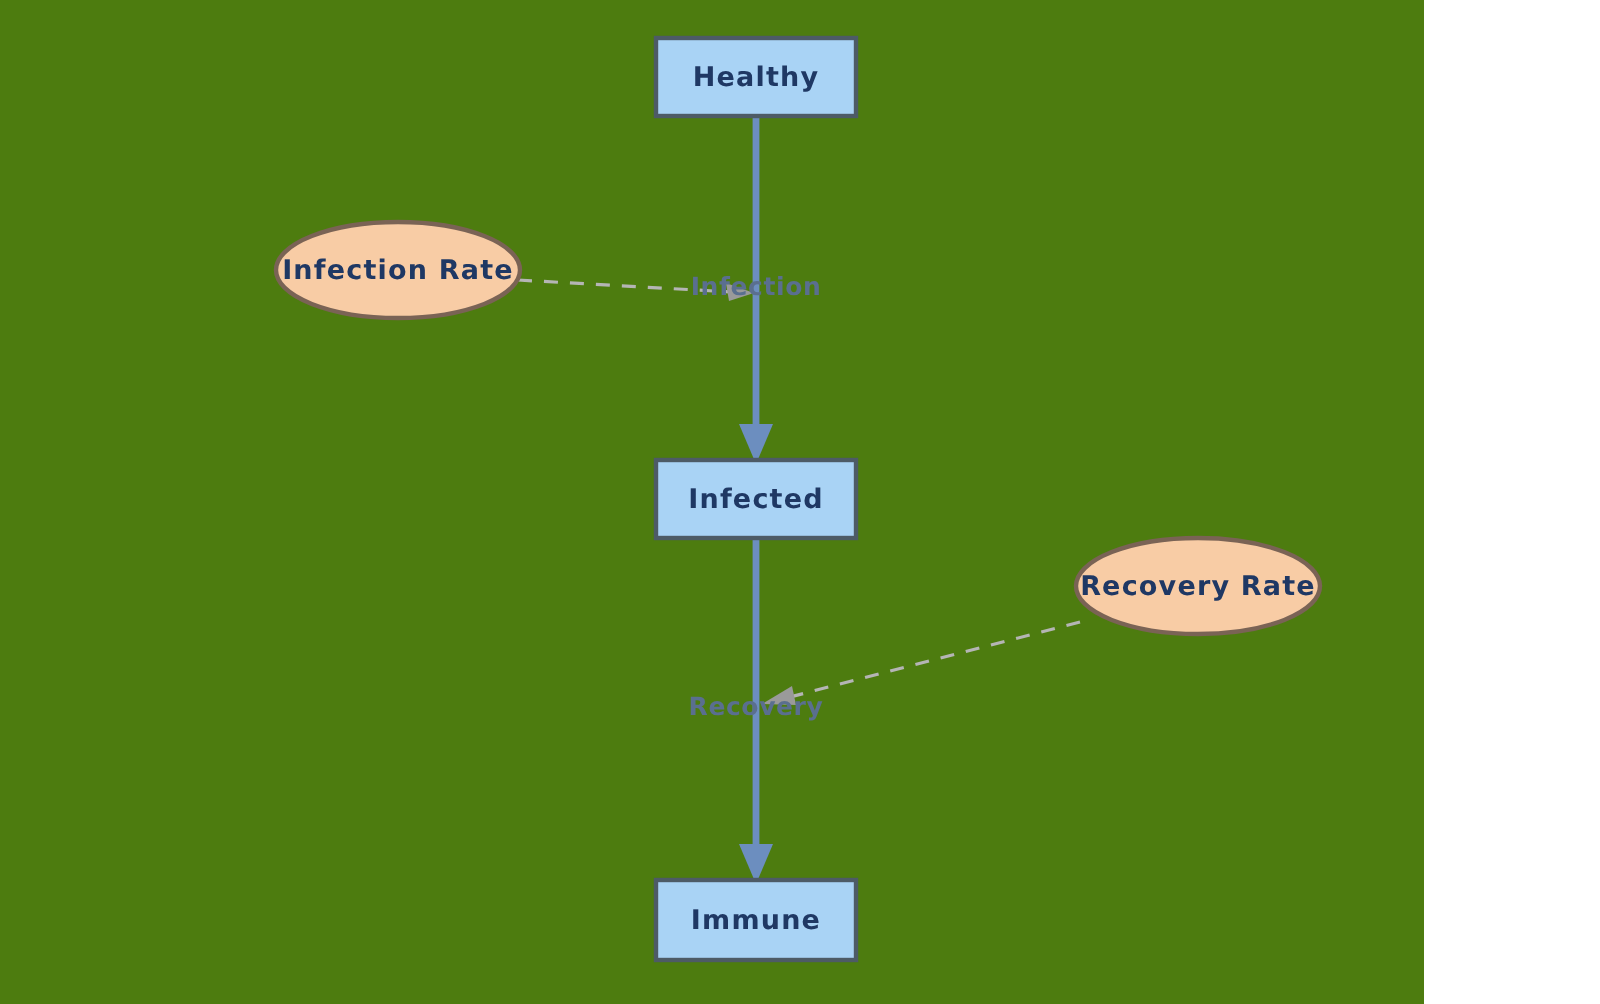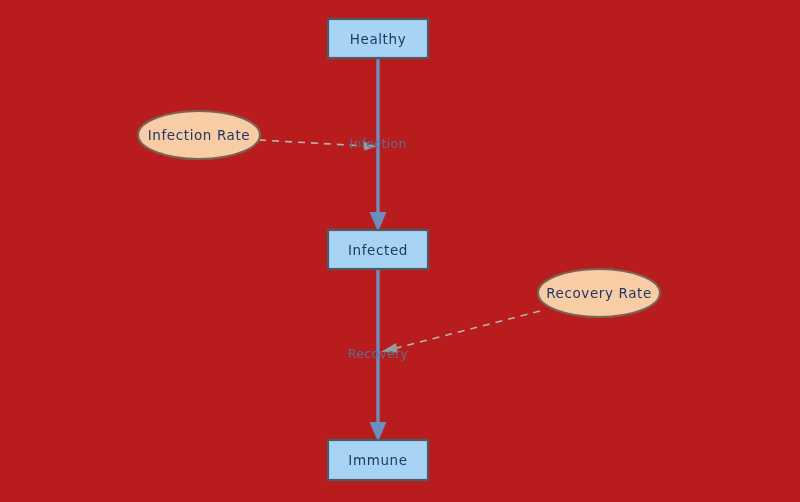--- a/index.html
+++ b/index.html
@@ -5,24 +5,25 @@
   html, body {
     margin: 0;
     padding: 0;
     background: #ffffff;
   }
   body {
     font-family: "DejaVu Sans", sans-serif;
   }
   #canvas {
     position: relative;
-    width: 800px;
+    width: 712px;
     height: 502px;
-    background: #b91c1c;
+    background: #4d7c0f;
     overflow: hidden;
+    font-weight: bold;
   }
   #diagram-svg {
     position: absolute;
     left: 0;
     top: 0;
     width: 800px;
     height: 502px;
   }
   .node-box {
     fill: #a9d3f5;

